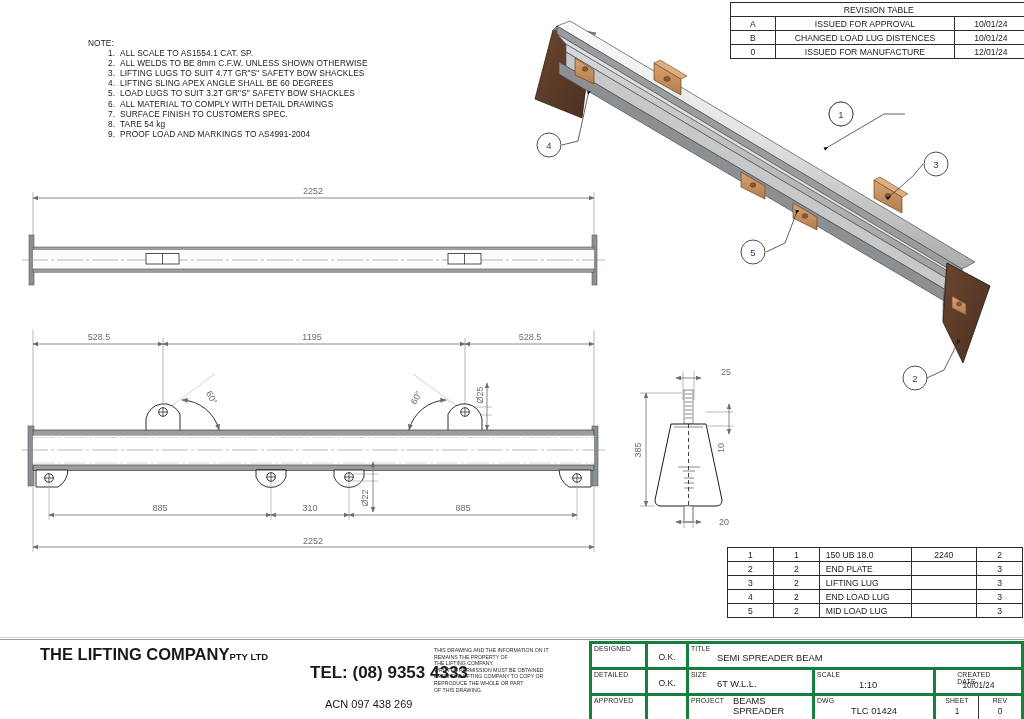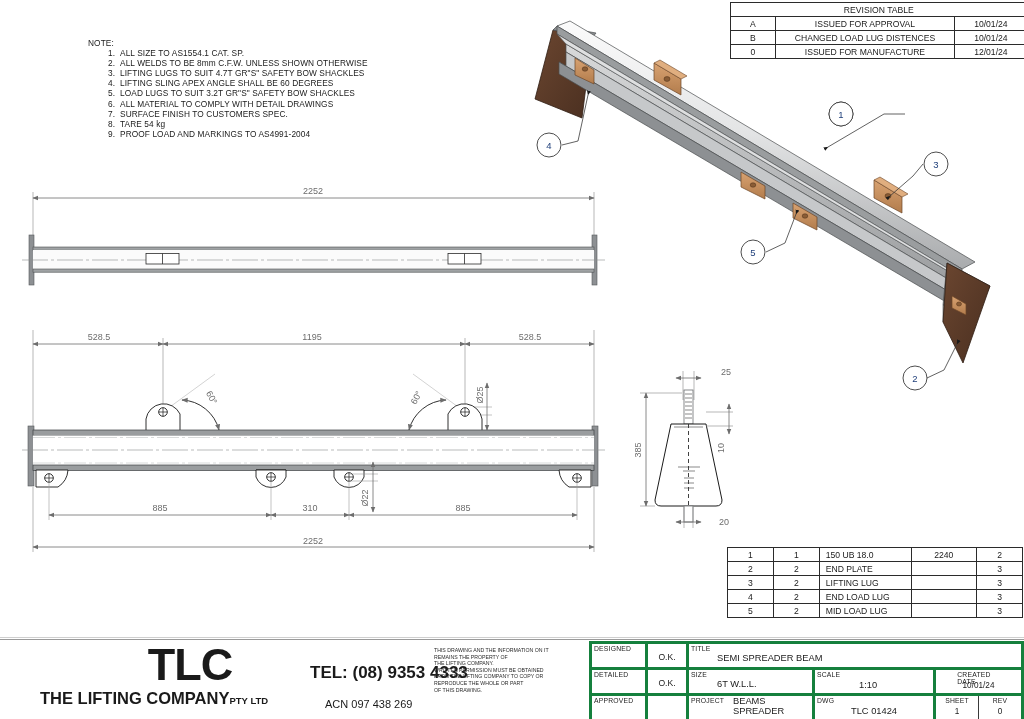--- a/index.html
+++ b/index.html
@@ -375,21 +375,21 @@
       <line x1="785" y1="243" x2="766" y2="252" stroke="#3a3a3a" stroke-width="0.8"></line>
       <circle cx="753" cy="252" r="12" fill="#fff" stroke="#3a3a3a" stroke-width="0.9"></circle>
       <text class="baltxt" x="753" y="256" text-anchor="middle">5</text>
     </g>
   </g>
 </svg>
 
 <div id="notes" class="abs">
   <div class="nhead">NOTE:</div>
   <ol>
-    <li><span class="num">1.</span><span>ALL SIZE TO AS1554.1 CAT. SP.</span></li>
+    <li><span class="num">1.</span><span>ALL SCALE TO AS1554.1 CAT. SP.</span></li>
     <li><span class="num">2.</span><span>ALL WELDS TO BE 8mm C.F.W. UNLESS SHOWN OTHERWISE</span></li>
     <li><span class="num">3.</span><span>LIFTING LUGS TO SUIT 4.7T GR"S" SAFETY BOW SHACKLES</span></li>
     <li><span class="num">4.</span><span>LIFTING SLING APEX ANGLE SHALL BE 60 DEGREES</span></li>
     <li><span class="num">5.</span><span>LOAD LUGS TO SUIT 3.2T GR"S" SAFETY BOW SHACKLES</span></li>
     <li><span class="num">6.</span><span>ALL MATERIAL TO COMPLY WITH DETAIL DRAWINGS</span></li>
     <li><span class="num">7.</span><span>SURFACE FINISH TO CUSTOMERS SPEC.</span></li>
     <li><span class="num">8.</span><span>TARE 54 kg</span></li>
     <li><span class="num">9.</span><span>PROOF LOAD AND MARKINGS TO AS4991-2004</span></li>
   </ol>
 </div>
@@ -466,21 +466,20 @@
     <td></td>
     <td>3</td>
   </tr>
 </tbody>
   </table>
 
 <div id="tbsep" class="abs"></div>
 <div id="tbsep2" class="abs"></div>
 
 <div id="logo" class="abs">
-  <div id="logoTLC">TLC</div>
   <div id="logoSub">
     <span>THE LIFTING COMPANY</span><span class="pty">PTY LTD</span>
   </div>
 </div>
 <div id="tel" class="abs">TEL: (08) 9353 4333</div>
 <div id="acn" class="abs">ACN 097 438 269</div>
 
 <div id="disclaimer" class="abs">
   <div>THIS DRAWING AND THE INFORMATION ON IT</div>
   <div>REMAINS THE PROPERTY OF</div>

